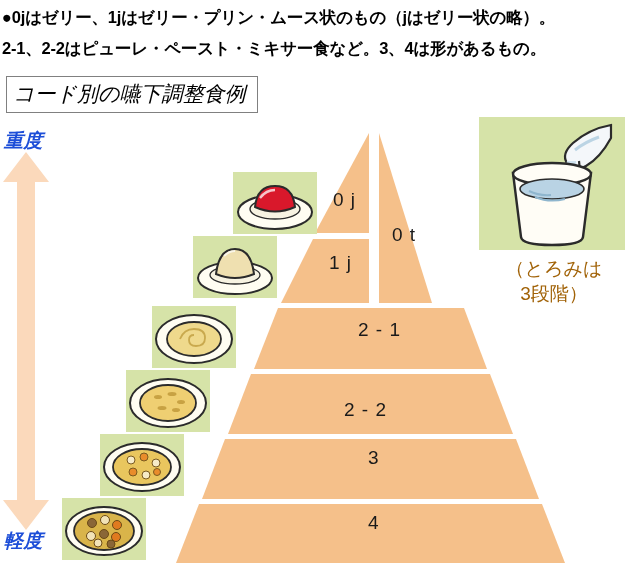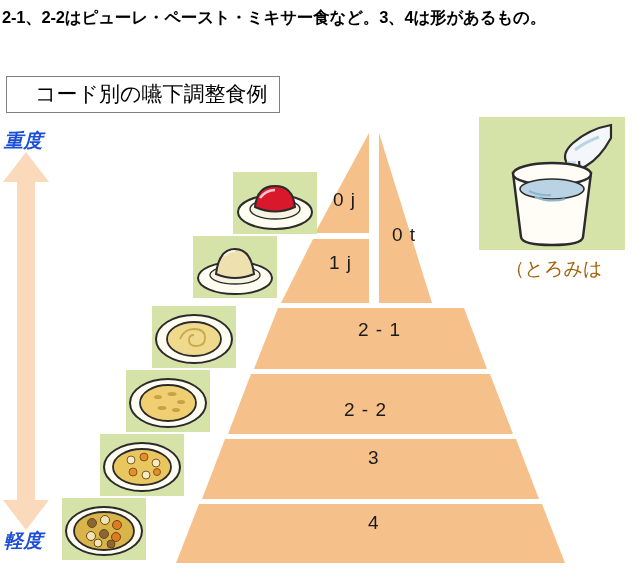--- a/index.html
+++ b/index.html
@@ -30,24 +30,25 @@
     white-space: nowrap;
     font-weight: 700;
     color: #000;
   }
 
   
   #title-box {
     position: absolute;
     left: 6px;
     top: 76px;
-    padding: 4px 12px 5px 28px;
+    padding: 4px 12px 5px 6px;
     border: 1.6px solid #808080;
     background: #ffffff;
     box-sizing: border-box;
+    font-style: italic;
   }
   #title-text {
     font-size: 21px;
     line-height: 26px;
     white-space: nowrap;
     color: #000;
   }
 
   
   .sev-label {
@@ -116,20 +117,21 @@
     text-align: center;
     font-size: 19px;
     line-height: 25px;
     color: #a16207;
   }
 </style>
 </head>
 <body>
 
 <div id="note-block">
+  <div class="note-line">●0jはゼリー、1jはゼリー・プリン・ムース状のもの（jはゼリー状の略）。</div>
   <div class="note-line">2-1、2-2はピューレ・ペースト・ミキサー食など。3、4は形があるもの。</div>
 </div>
 
 <div id="title-box">
   <div id="title-text">コード別の嚥下調整食例</div>
 </div>
 
 <div class="sev-label" id="sev-top">重度</div>
 <div class="sev-label" id="sev-bot">軽度</div>
 
@@ -246,13 +248,14 @@
 
     <path d="M34 56 l8 64 q1 8 31 8 q30 0 31 -8 l8 -64 z" fill="#FFFDF6" stroke="#2b2b2b" stroke-width="2.4"></path>
     <ellipse cx="73" cy="57" rx="39" ry="11" fill="#FFFDF6" stroke="#2b2b2b" stroke-width="2.4"></ellipse>
     <ellipse cx="73" cy="72" rx="32" ry="10" fill="#B9D3E4" stroke="#2b2b2b" stroke-width="1.6"></ellipse>
     <path d="M50 74 q10 5 22 4" stroke="#8FB6CE" stroke-width="2" fill="none"></path>
     <path d="M56 80 q14 6 30 2" stroke="#8FB6CE" stroke-width="2" fill="none"></path>
   </svg>
 </div>
 <div id="toromi-caption">
   <div>（とろみは</div>
+  <div>3段階）</div>
 </div>
 
 </body></html>

